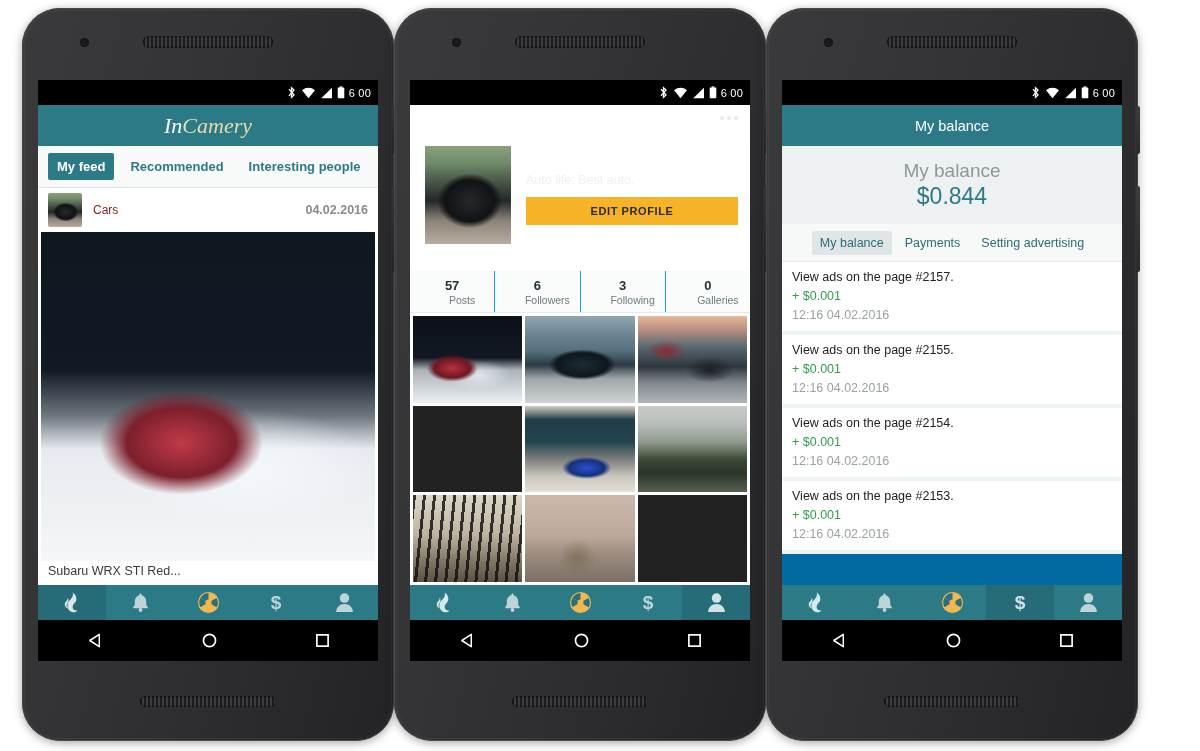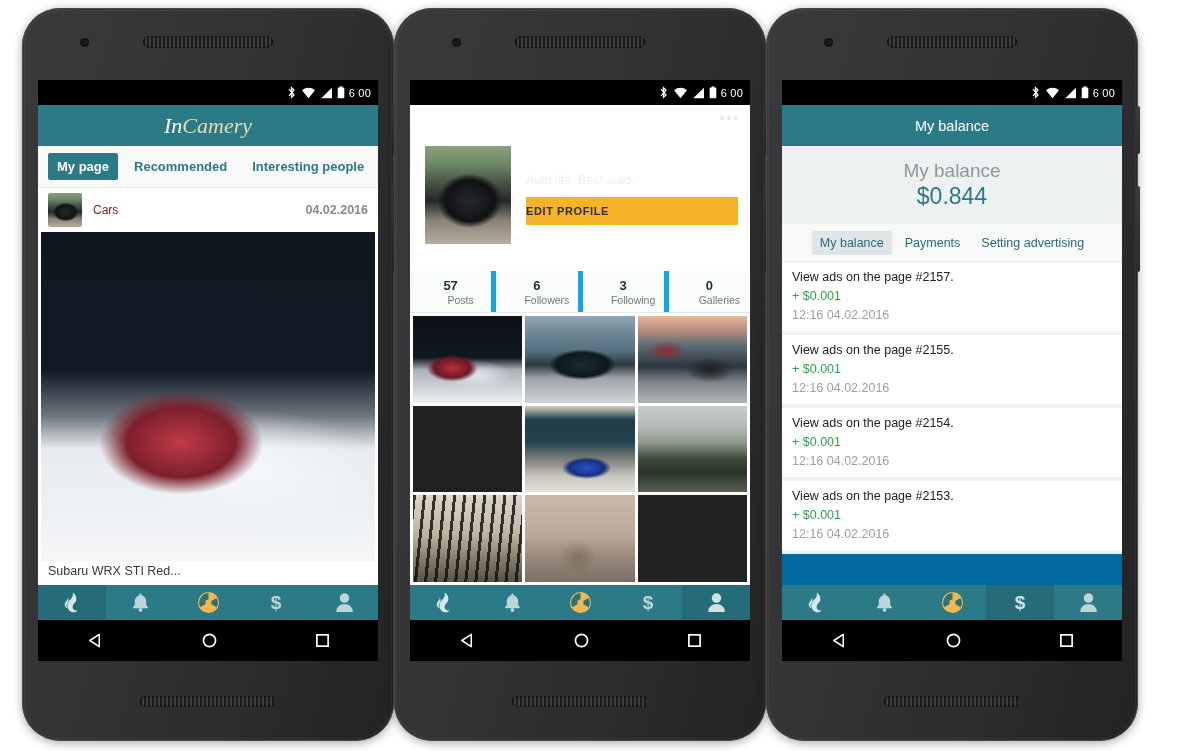--- a/index.html
+++ b/index.html
@@ -119,24 +119,24 @@
   .prof-hero-bg { position:absolute; inset:0; }
   .dots { position:absolute; top:11px; right:12px; display:flex; gap:3px; }
   .dots i { width:4px; height:4px; border-radius:50%; background:#e9e9e9; display:block; }
   .prof-row { position:absolute; left:12px; top:38px; right:12px; display:flex; gap:12px; }
   .prof-avatar { width:92px; height:104px; flex:0 0 92px; border:3px solid #fff; overflow:hidden; position:relative; background:#888; }
   .prof-meta { flex:1; padding-top:6px; }
   .prof-handle { color:#fff; font-size:16px; margin-bottom:6px; }
   .prof-bio { color:#f0f0f0; font-size:12.5px; margin-bottom:10px; }
   .edit-btn {
     background:#f7b328; color:#2b2b2b; font-size:11px; font-weight:bold;
-    letter-spacing:.6px; padding:8px 0; width:100%;
+    letter-spacing:.6px; text-align:center; padding:8px 0; width:100%;
   }
   .stats { flex:0 0 42px; background:#fafbfb; display:flex; border-bottom:1px solid #e4e9e9; }
-  .stat { flex:1; display:flex; flex-direction:column; align-items:center; justify-content:center; border-right:5px solid #0ea5e9; }
+  .stat { flex:1; display:flex; flex-direction:column; align-items:center; justify-content:center; border-right:1px solid #0ea5e9; }
   .stat:last-child { border-right:none; }
   .stat b { font-size:13px; color:#1f2f33; font-weight:bold; }
   .stat span { font-size:10.5px; color:#6d7a7d; margin-top:1px;padding-left:20px; }
   .grid { flex:1 1 auto; display:grid; grid-template-columns:repeat(3,1fr); gap:3px; padding:3px; background:#fff; overflow:hidden; }
   .cell { position:relative; overflow:hidden; background:#222; }
 
   
   .bal-card { flex:0 0 78px; background:#eef1f2; display:flex; flex-direction:column;
     align-items:center; justify-content:center; gap:1px; }
   .bal-label { font-size:19px; color:#8e9799; }
@@ -229,21 +229,21 @@
             <rect x="0.7" y="1.6" width="6.6" height="10.6" rx="0.8" fill="#fff"></rect>
           </svg>
         <span class="sb-clock">6 00</span>
       </div>
 
       <div class="appbar">
         <div class="logo"><span class="w">In</span><span class="c">Camery</span></div>
       </div>
 
       <div class="feedtabs">
-        <div class="ftab active">My page</div>
+        <div class="ftab active">My feed</div>
         <div class="ftab">Recommended</div>
         <div class="ftab">Interesting people</div>
       </div>
 
       <div class="posthead">
         <div class="avatar-sm ph-blkrear"></div>
         <div class="post-user">Cars</div>
         <div class="post-date">04.02.2016</div>
       </div>
 

